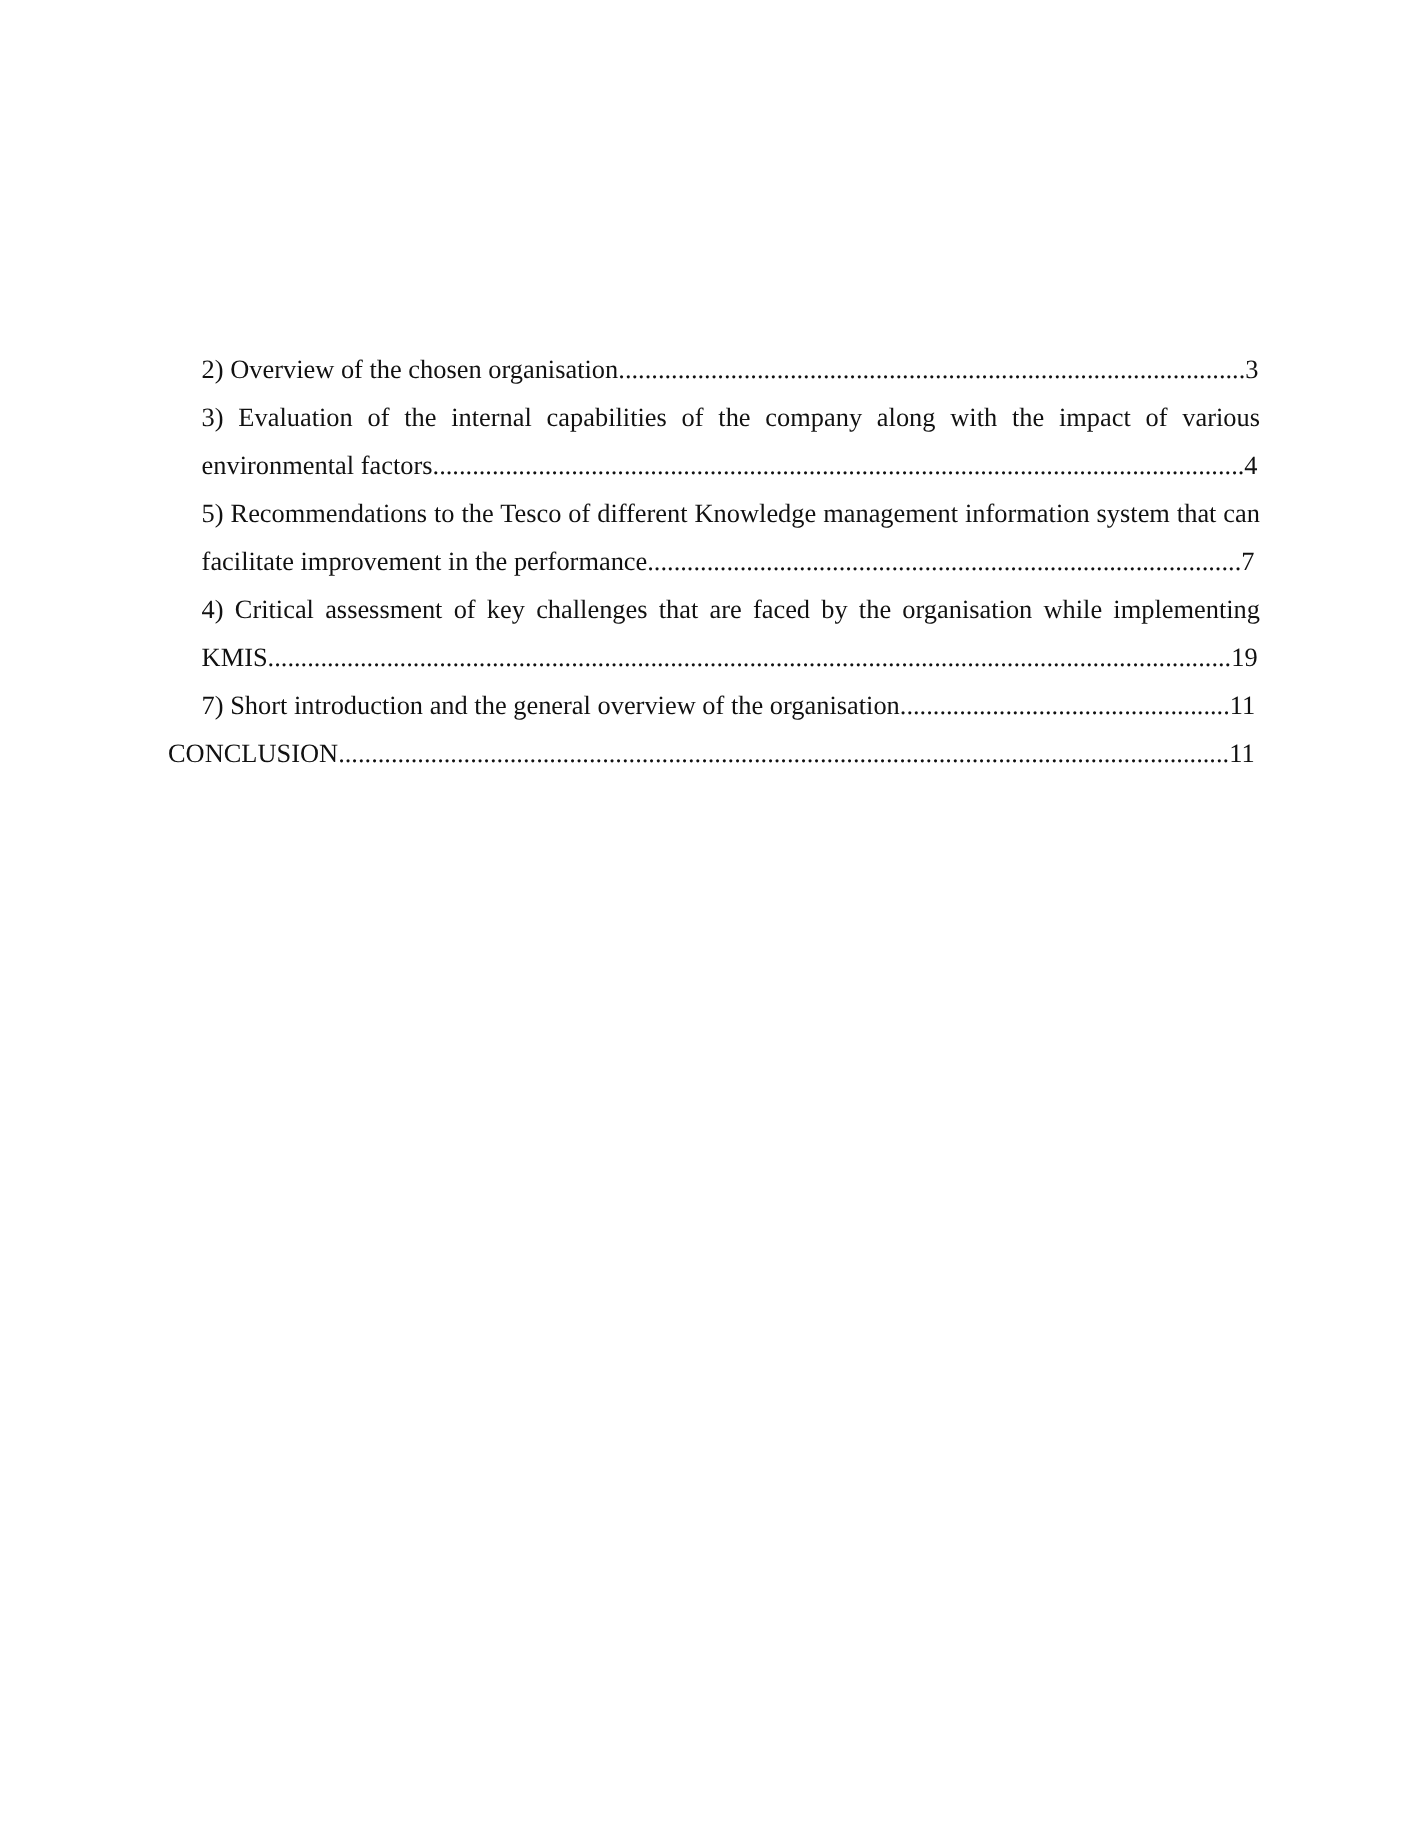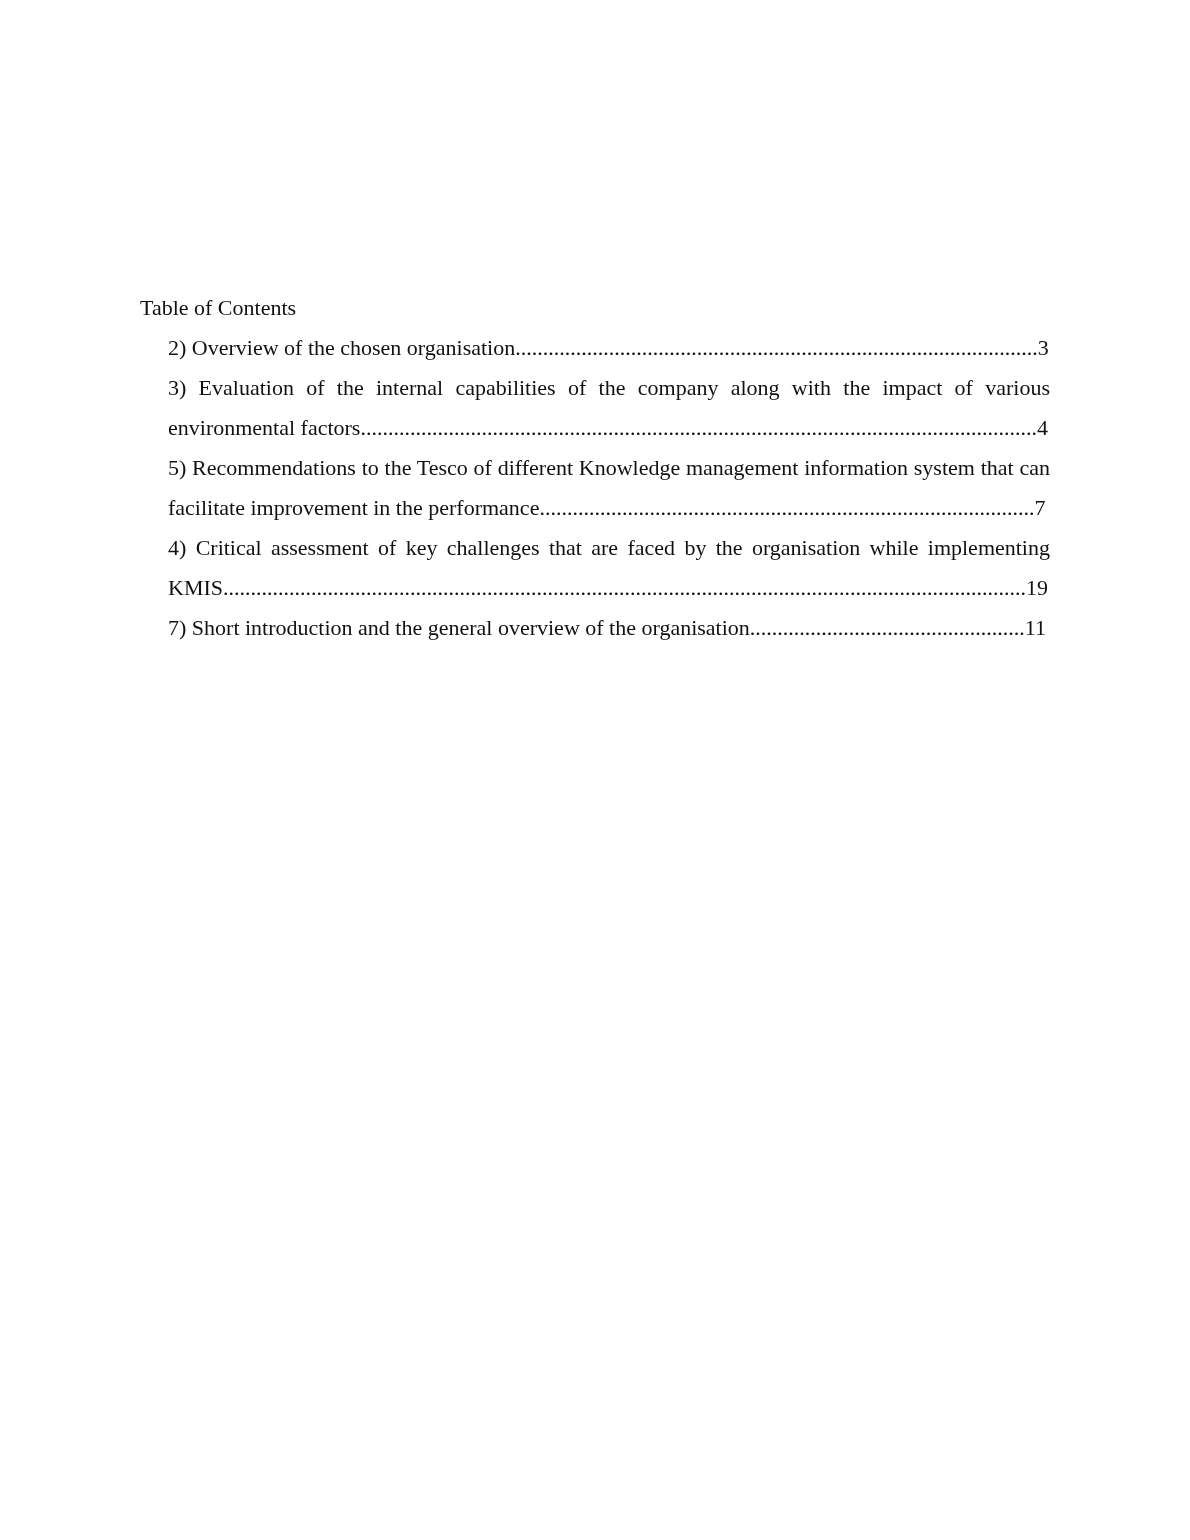--- a/index.html
+++ b/index.html
@@ -45,28 +45,28 @@
   }
   .toc-page {
     white-space: nowrap;
   }
 </style>
 </head>
 <body>
 
 <div class="page">
 
-  <div class="toc-heading">Table of Contents</div>
 
 
 
   <div class="toc-entry level1"><span class="toc-title">2) Overview of the chosen organisation</span><span class="toc-dots">...............................................................................................</span><span class="toc-page">3</span></div>
 
   <div class="toc-entry level1"><span class="toc-title">3) Evaluation of the internal capabilities of the company along with the impact of various environmental factors</span><span class="toc-dots">...........................................................................................................................</span><span class="toc-page">4</span></div>
 
   <div class="toc-entry level1"><span class="toc-title">5) Recommendations to the Tesco of different Knowledge management information system that can facilitate improvement in the performance</span><span class="toc-dots">..........................................................................................</span><span class="toc-page">7</span></div>
 
   <div class="toc-entry level1"><span class="toc-title">4) Critical assessment of key challenges that are faced by the organisation while implementing KMIS</span><span class="toc-dots">..................................................................................................................................................</span><span class="toc-page">19</span></div>
 
   <div class="toc-entry level1"><span class="toc-title">7) Short introduction and the general overview of the organisation</span><span class="toc-dots">..................................................</span><span class="toc-page">11</span></div>
 
+  <div class="toc-entry level0"><span class="toc-title">CONCLUSION</span><span class="toc-dots">.......................................................................................................................................</span><span class="toc-page">11</span></div>
 
 </div>
 
 </body></html>

